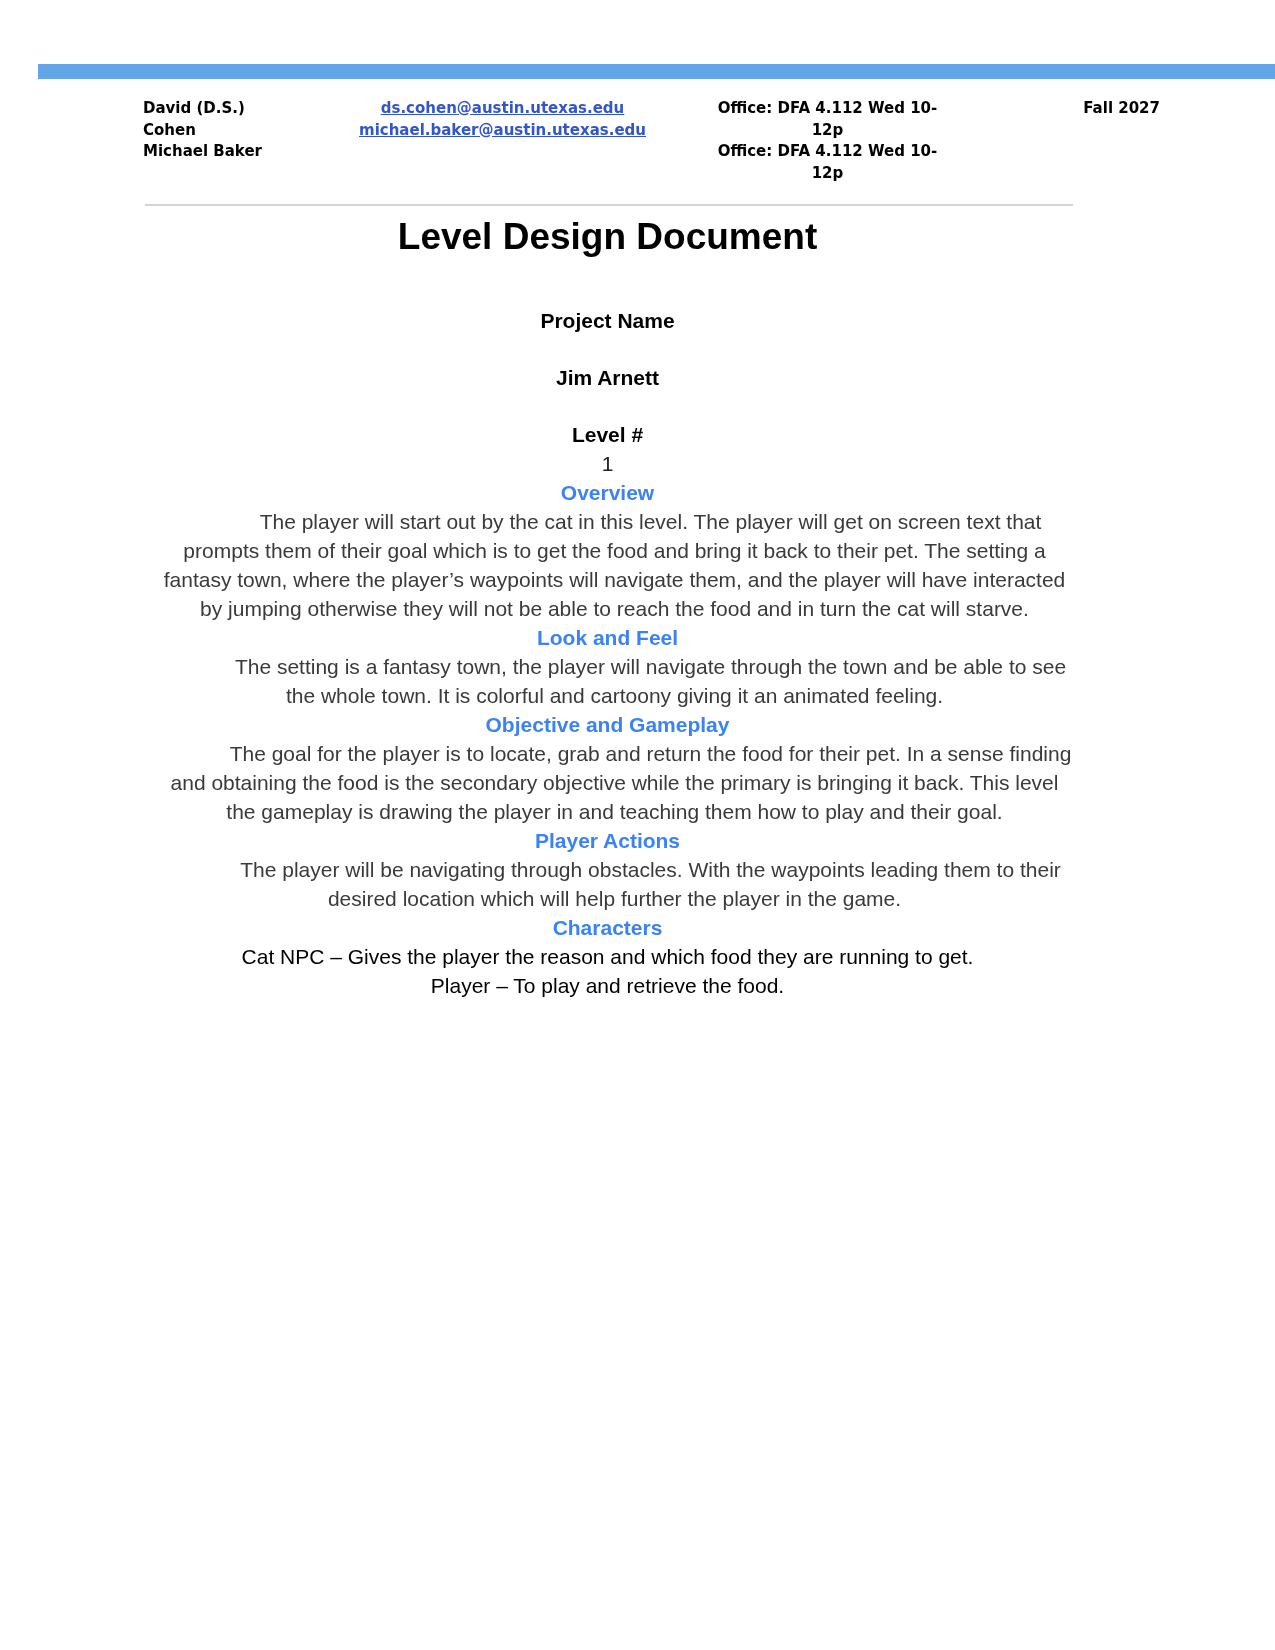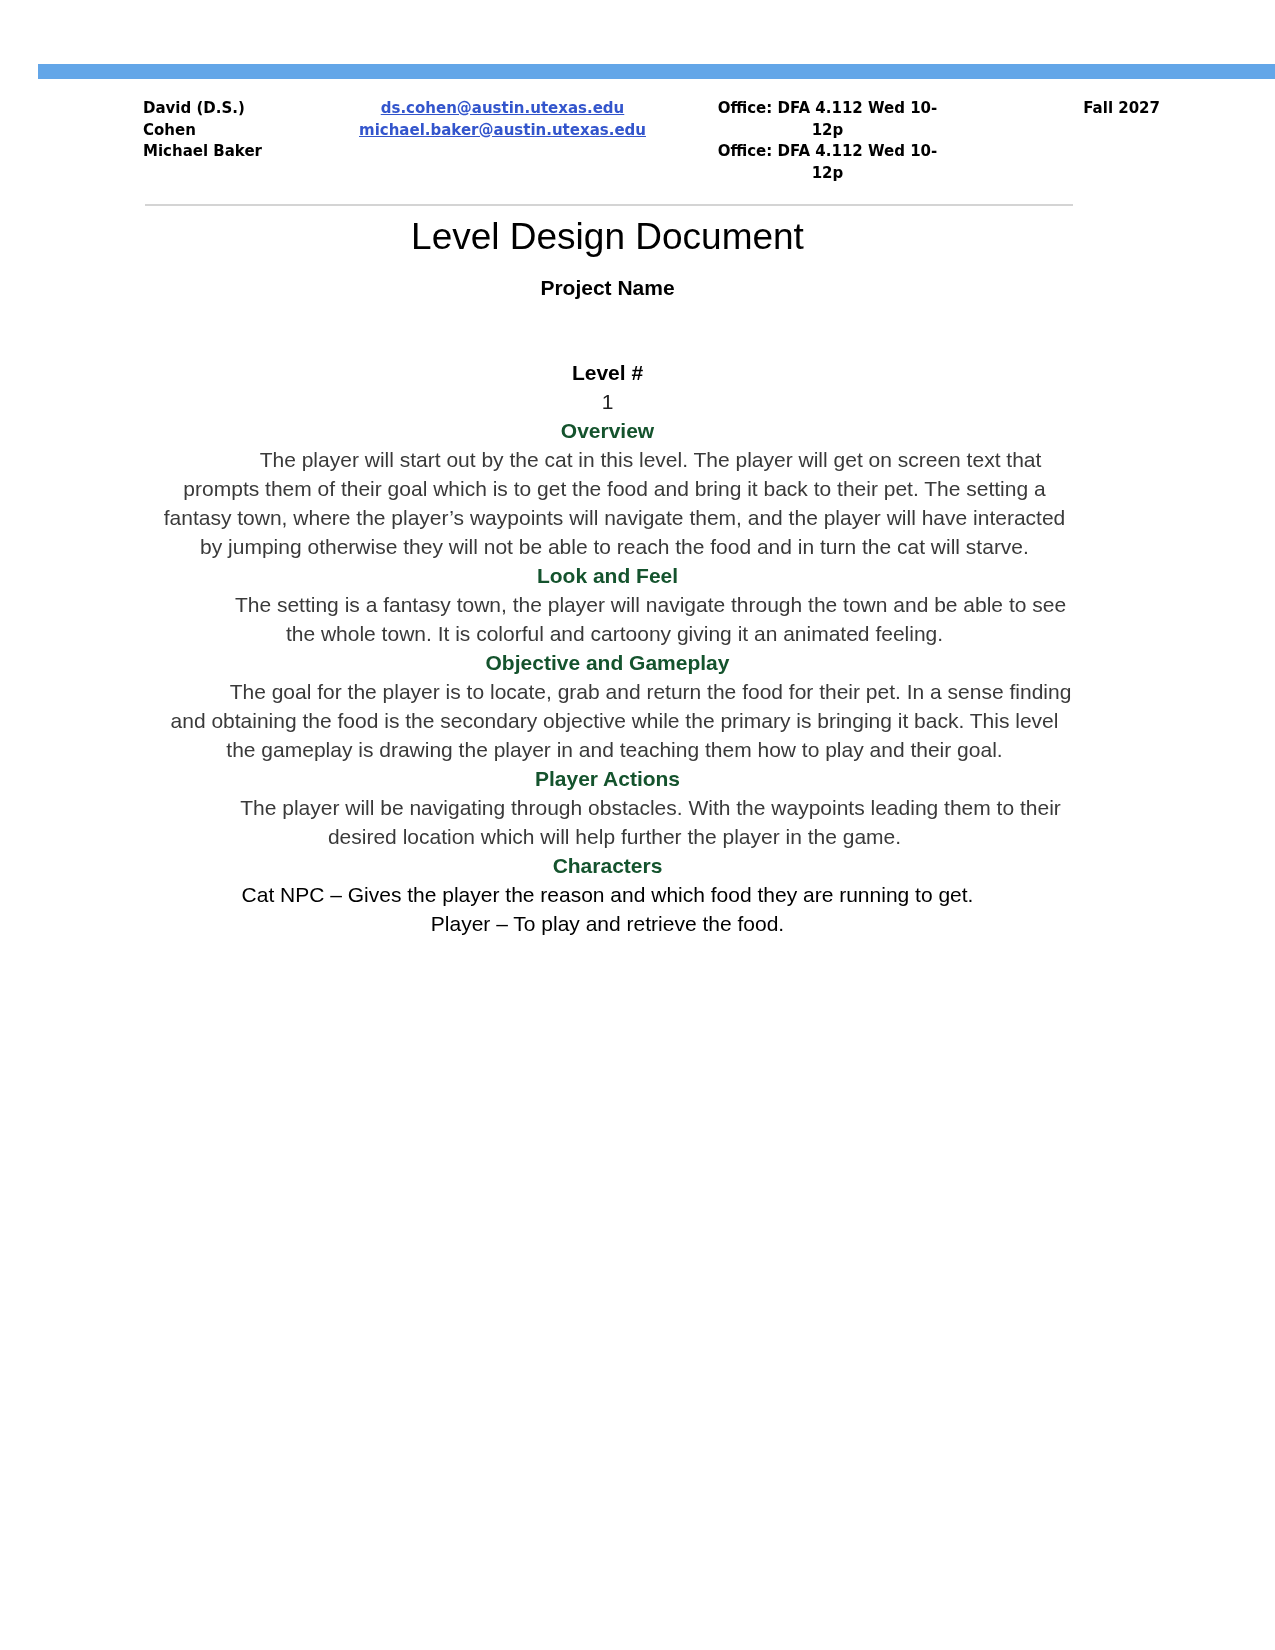--- a/index.html
+++ b/index.html
@@ -6,24 +6,24 @@
   body { width: 1275px; height: 1650px; position: relative; overflow: hidden; font-family: "Liberation Sans", sans-serif; }
   .topbar { position: absolute; left: 38px; top: 64px; width: 1237px; height: 15px; background: #63a6e8; }
   .hdr { position: absolute; top: 98px; font-family: "DejaVu Sans", sans-serif; font-weight: bold; font-size: 15px; line-height: 21.5px; color: #000; }
   .hdr-names { left: 143px; width: 180px; }
   .hdr-emails { left: 340px; width: 325px; text-align: center; }
   .hdr-emails a { color: #3355cc; text-decoration: underline; display: block; }
   .hdr-office { left: 705px; width: 245px; text-align: center; }
   .hdr-term { left: 1040px; width: 120px; text-align: right; }
   .rule { position: absolute; left: 145px; top: 204px; width: 928px; height: 2px; background: #d4d4d4; }
   .doc { position: absolute; left: 140px; top: 214px; width: 935px; text-align: center; color: #000; }
-  .title { font-size: 37px; font-weight: normal; line-height: 46px; margin: 0 0 13px 0; }
+  .title { font-size: 37px; font-weight: bold; line-height: 46px; margin: 0 0 46px 0; }
   .sub { font-size: 21px; font-weight: bold; line-height: 29px; }
   .gap { height: 28px; }
-  .h { font-size: 21px; font-weight: bold; line-height: 29px; color: #14532d; }
+  .h { font-size: 21px; font-weight: bold; line-height: 29px; color: #3b82f6; }
   .val { font-size: 21px; line-height: 29px; color: #222; }
   .p { font-size: 21px; line-height: 29px; color: #3a3a3a; text-align: center; margin-left: 14px; }
   .p.left { text-align: center; }
   .p .indent { display: inline-block; width: 72px; }
   .c { font-size: 21px; line-height: 29px; color: #000; }
 </style>
 </head>
 <body>
 
 <div class="topbar"></div>
@@ -47,20 +47,21 @@
 </div>
 
 <div class="hdr hdr-term">Fall 2027</div>
 
 <div class="rule"></div>
 
 <div class="doc">
   <div class="title">Level Design Document</div>
   <div class="sub">Project Name</div>
   <div class="gap"></div>
+  <div class="sub">Jim Arnett</div>
   <div class="gap"></div>
   <div class="sub">Level #</div>
   <div class="val">1</div>
 
   <div class="h">Overview</div>
   <div class="p"><span class="indent"></span><span>The player will start out by the cat in this level. The player will get on screen text that prompts them of their goal which is to get the food and bring it back to their pet. The setting a fantasy town, where the player’s waypoints will navigate them, and the player will have interacted by jumping otherwise they will not be able to reach the food and in turn the cat will starve.</span></div>
 
   <div class="h">Look and Feel</div>
   <div class="p left"><span class="indent"></span><span>The setting is a fantasy town, the player will navigate through the town and be able to see the whole town. It is colorful and cartoony giving it an animated feeling.</span></div>
 

